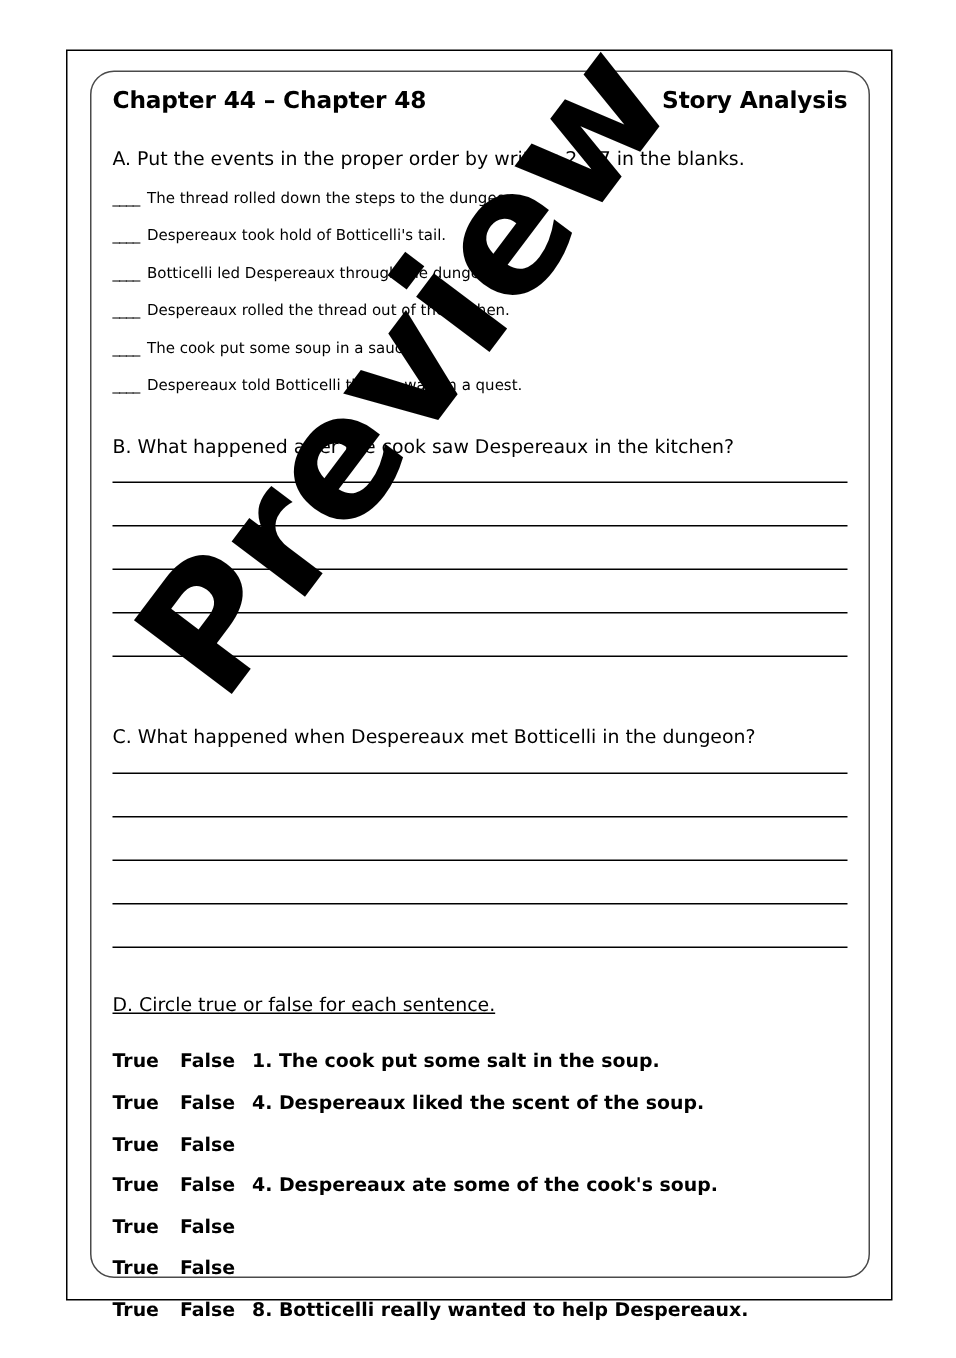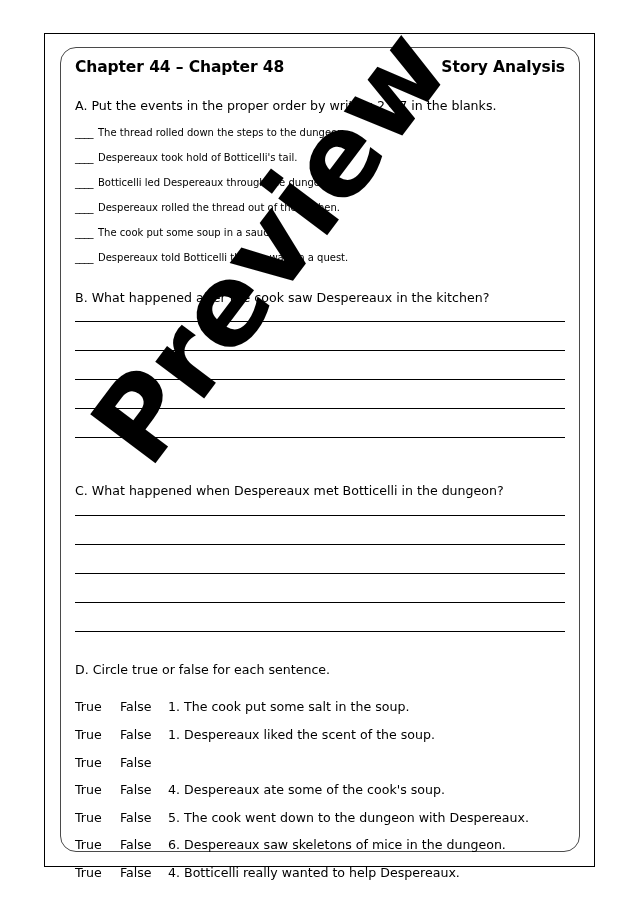--- a/index.html
+++ b/index.html
@@ -68,21 +68,21 @@
 
   
   .section-prompt {
     font-size: 12.6px;
     line-height: 1;
     margin-top: 24px;
     white-space: nowrap;
   }
   .section-prompt.tight-b { margin-top: 29px; }
   .section-prompt.tight-c { margin-top: 47px; }
-  .section-prompt.tight-d { margin-top: 32px; }
+  .section-prompt.tight-d { margin-top: 32px; text-decoration: underline; }
 
   
   .order-list {
     margin-top: 9px;
   }
   .order-item {
     font-size: 10px;
     line-height: 1;
     margin-top: 15px;
     white-space: nowrap;
@@ -100,20 +100,21 @@
     width: 490px;
     height: 0;
     border-bottom: 1.1px solid #000000;
     margin-top: 28px;
   }
   .answer-line:first-child { margin-top: 0; }
 
   
   .tf-list {
     margin-top: 25px;
+    font-weight: bold;
   }
   .tf-row {
     font-size: 12.6px;
     line-height: 1;
     margin-top: 15px;
     display: flex;
     white-space: nowrap;
   }
   .tf-true {
     width: 45px;
@@ -208,45 +209,43 @@
 
   <div class="tf-list">
     <div class="tf-row">
       <span class="tf-true">True</span>
       <span class="tf-false">False</span>
       <span class="tf-statement">1. The cook put some salt in the soup.</span>
     </div>
     <div class="tf-row">
       <span class="tf-true">True</span>
       <span class="tf-false">False</span>
-      <span class="tf-statement">1. Despereaux liked the scent of the soup.</span>
+      <span class="tf-statement">4. Despereaux liked the scent of the soup.</span>
     </div>
     <div class="tf-row">
       <span class="tf-true">True</span>
       <span class="tf-false">False</span>
     </div>
     <div class="tf-row">
       <span class="tf-true">True</span>
       <span class="tf-false">False</span>
       <span class="tf-statement">4. Despereaux ate some of the cook's soup.</span>
     </div>
     <div class="tf-row">
       <span class="tf-true">True</span>
       <span class="tf-false">False</span>
-      <span class="tf-statement">5. The cook went down to the dungeon with Despereaux.</span>
-    </div>
-    <div class="tf-row">
-      <span class="tf-true">True</span>
-      <span class="tf-false">False</span>
-      <span class="tf-statement">6. Despereaux saw skeletons of mice in the dungeon.</span>
-    </div>
-    <div class="tf-row">
-      <span class="tf-true">True</span>
-      <span class="tf-false">False</span>
-      <span class="tf-statement">4. Botticelli really wanted to help Despereaux.</span>
+    </div>
+    <div class="tf-row">
+      <span class="tf-true">True</span>
+      <span class="tf-false">False</span>
+    </div>
+    <div class="tf-row">
+      <span class="tf-true">True</span>
+      <span class="tf-false">False</span>
+      <span class="tf-statement">8. Botticelli really wanted to help Despereaux.</span>
     </div>
 
   </div>
 
 </div>
 
 <div class="watermark">
   <div class="watermark-text">Preview</div>
 </div>
 

